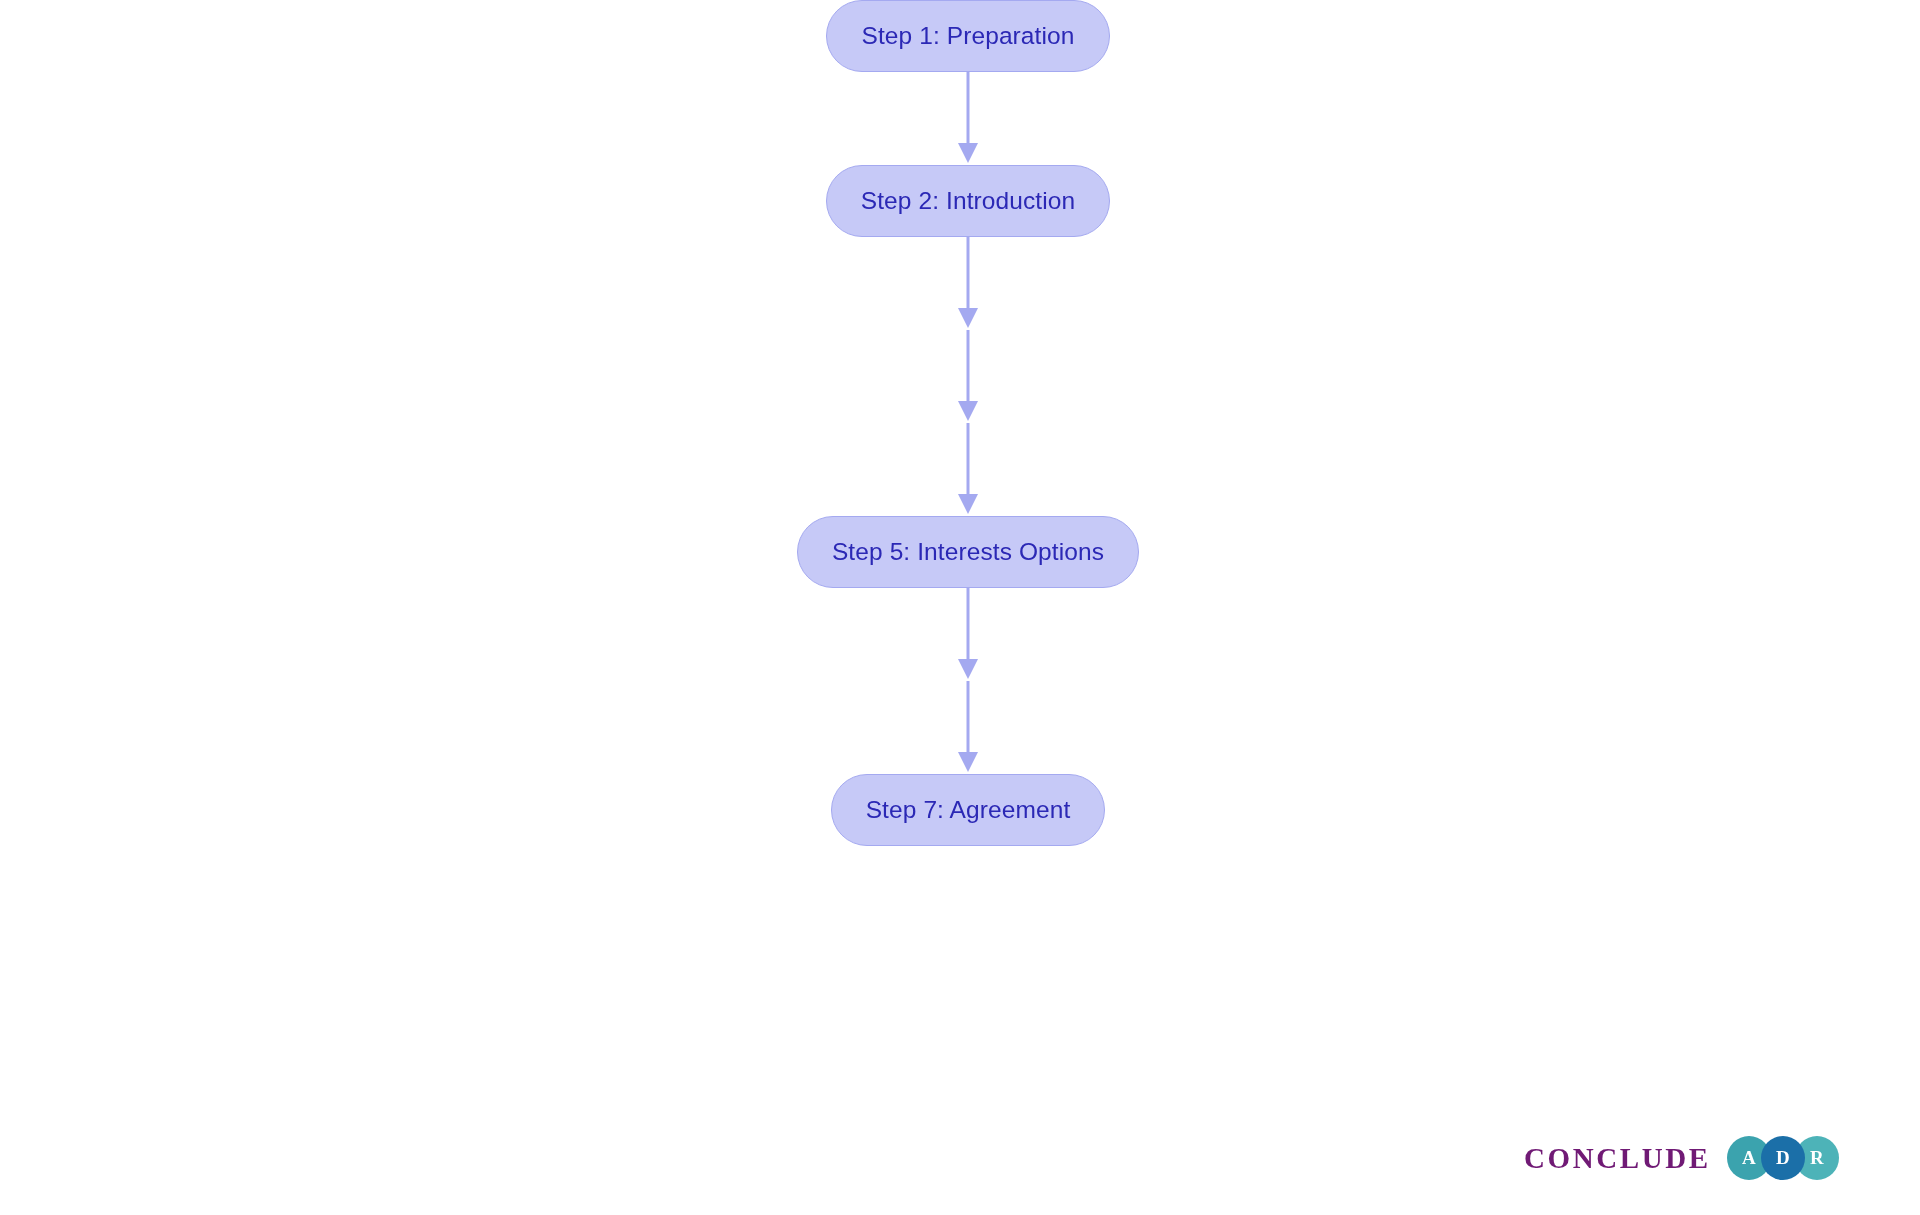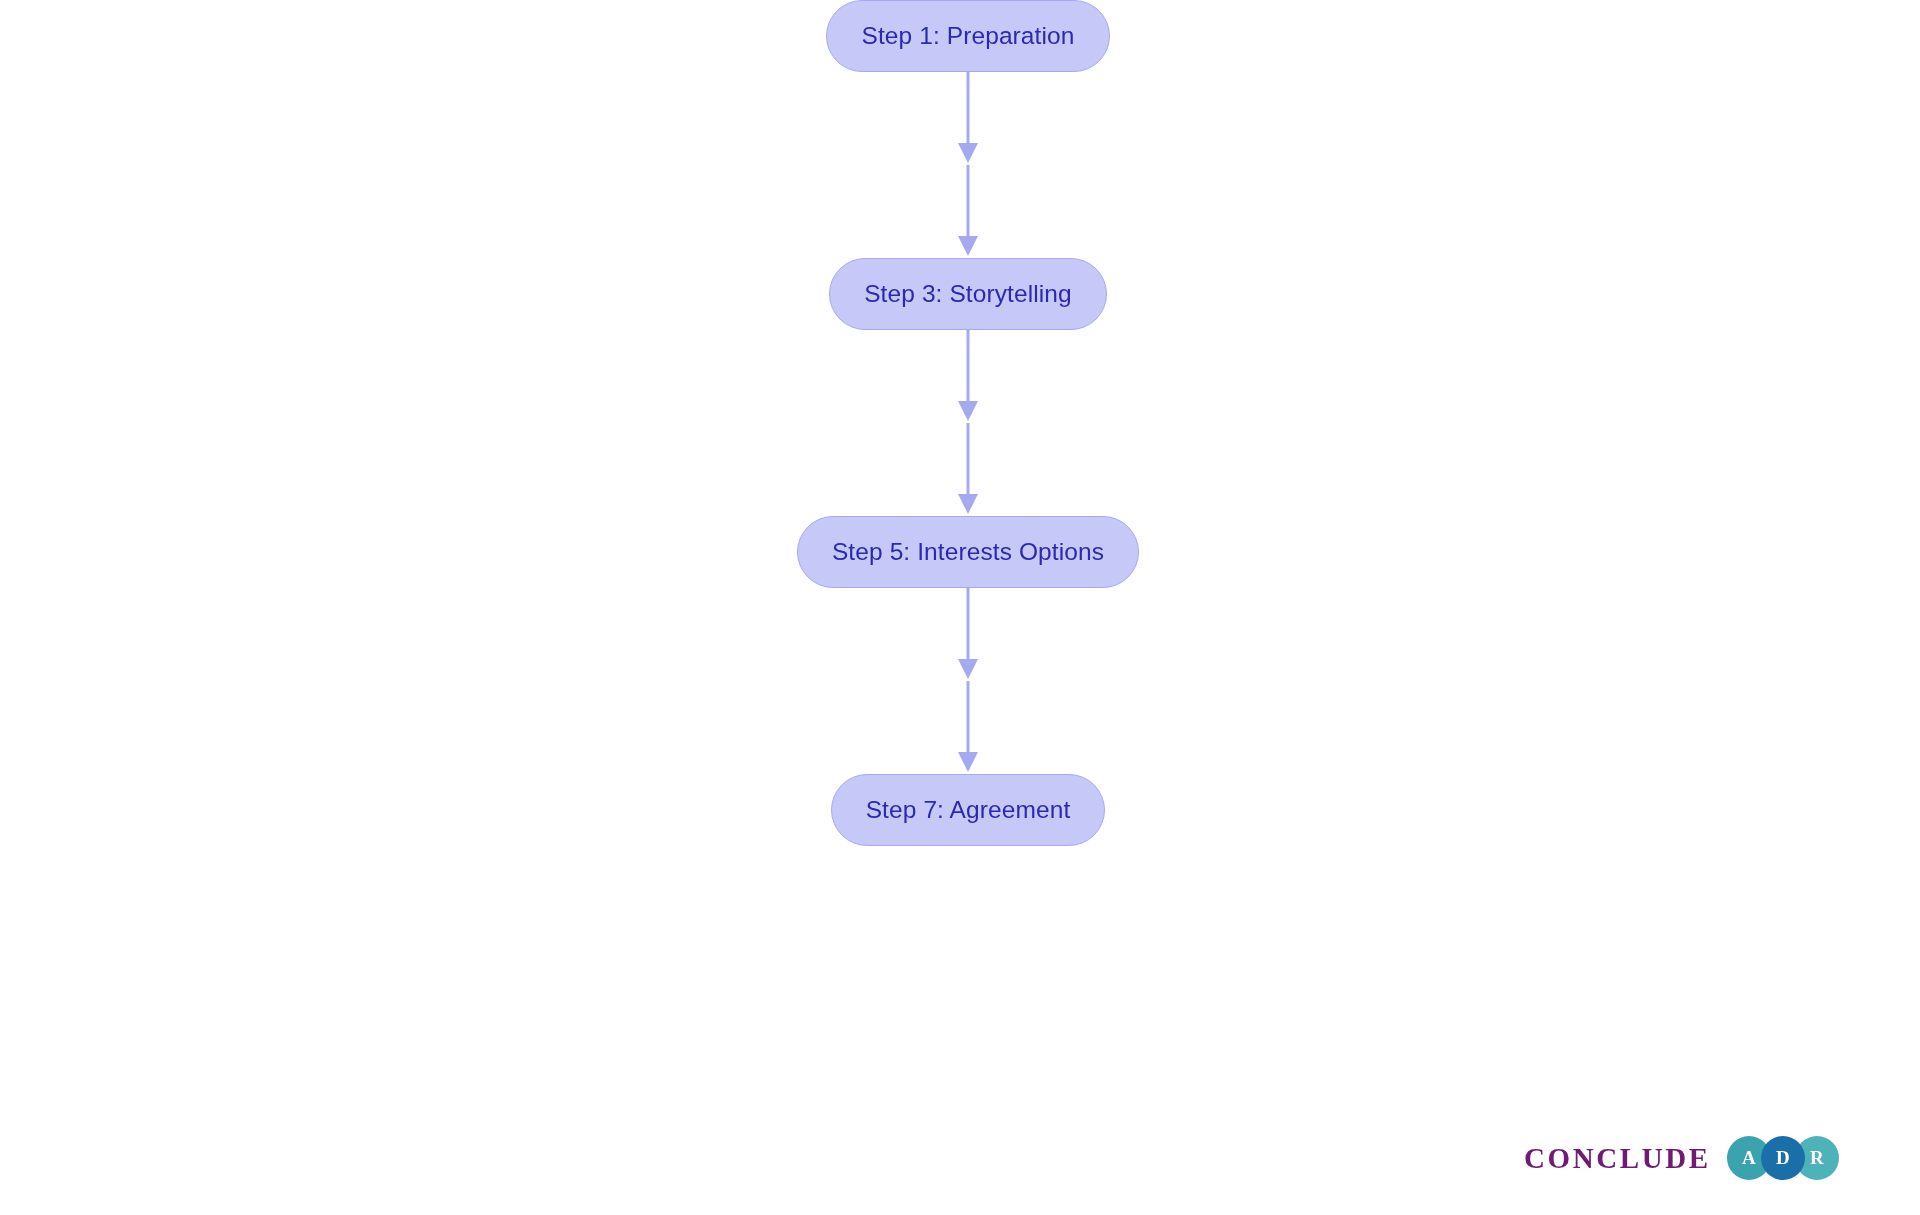--- a/index.html
+++ b/index.html
@@ -120,31 +120,31 @@
       <span class="node-label">Step 1: Preparation</span>
     </div>
 
     <div class="connector">
       <svg width="60" height="93" viewBox="0 0 60 93" aria-hidden="true">
         <line x1="30" y1="0" x2="30" y2="74" stroke="#a4a9f0" stroke-width="3"></line>
         <polygon points="20,71 40,71 30,91" fill="#a4a9f0"></polygon>
       </svg>
     </div>
 
+    <div class="node">
+      <span class="node-label">Step 2: Introduction</span>
+    </div>
 
     <div class="connector">
       <svg width="60" height="93" viewBox="0 0 60 93" aria-hidden="true">
         <line x1="30" y1="0" x2="30" y2="74" stroke="#a4a9f0" stroke-width="3"></line>
         <polygon points="20,71 40,71 30,91" fill="#a4a9f0"></polygon>
       </svg>
     </div>
 
-    <div class="node">
-      <span class="node-label">Step 3: Storytelling</span>
-    </div>
 
     <div class="connector">
       <svg width="60" height="93" viewBox="0 0 60 93" aria-hidden="true">
         <line x1="30" y1="0" x2="30" y2="74" stroke="#a4a9f0" stroke-width="3"></line>
         <polygon points="20,71 40,71 30,91" fill="#a4a9f0"></polygon>
       </svg>
     </div>
 
 
     <div class="connector">

